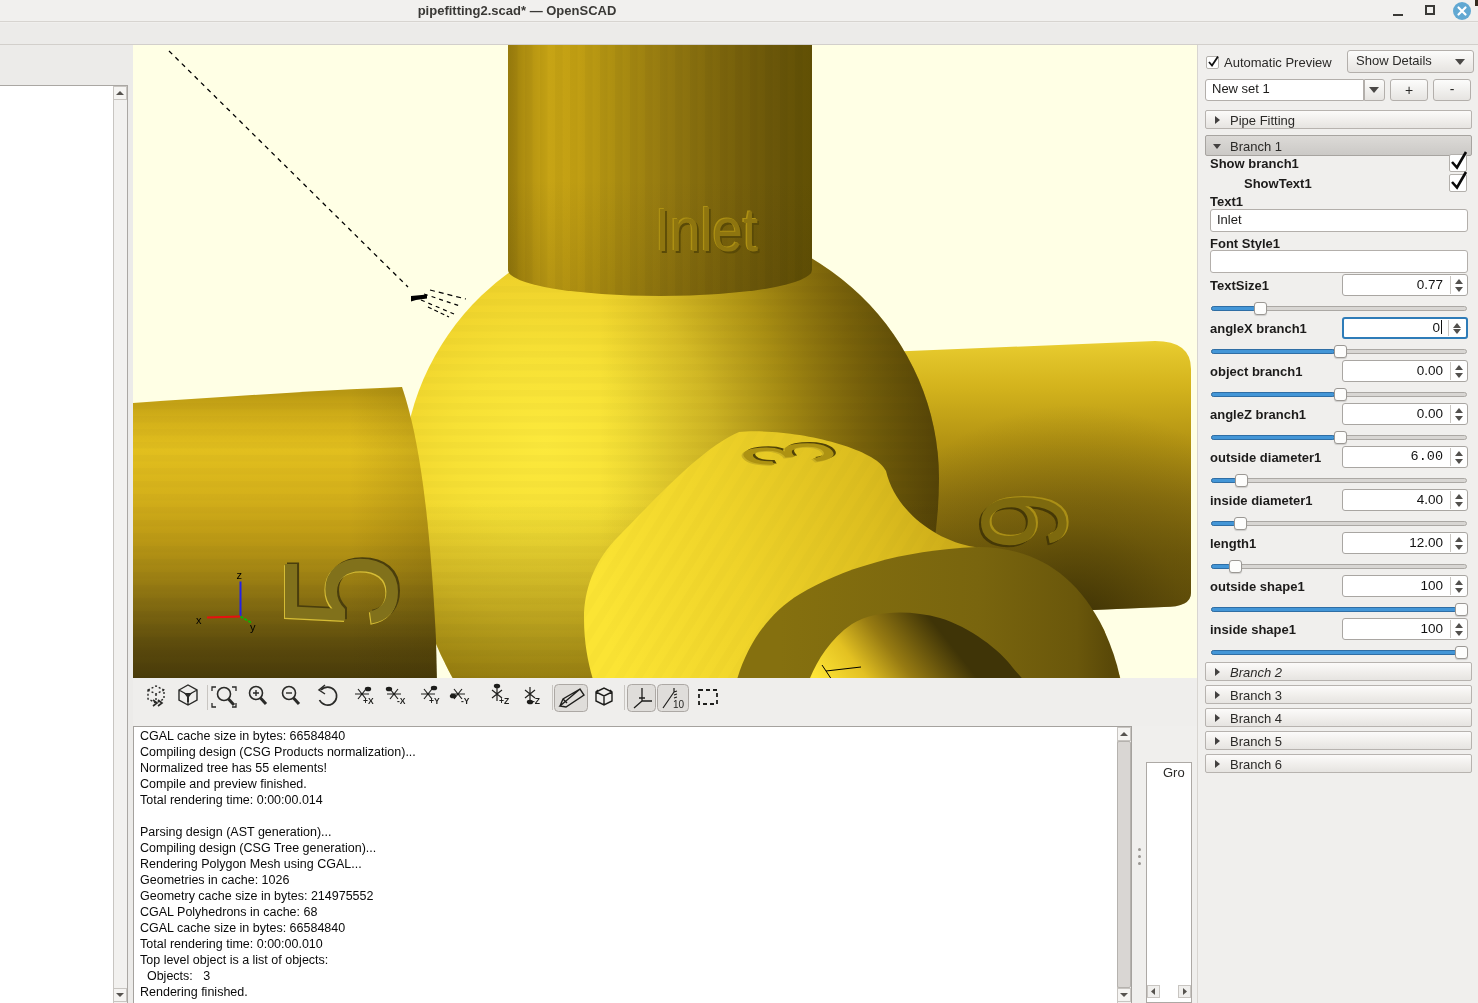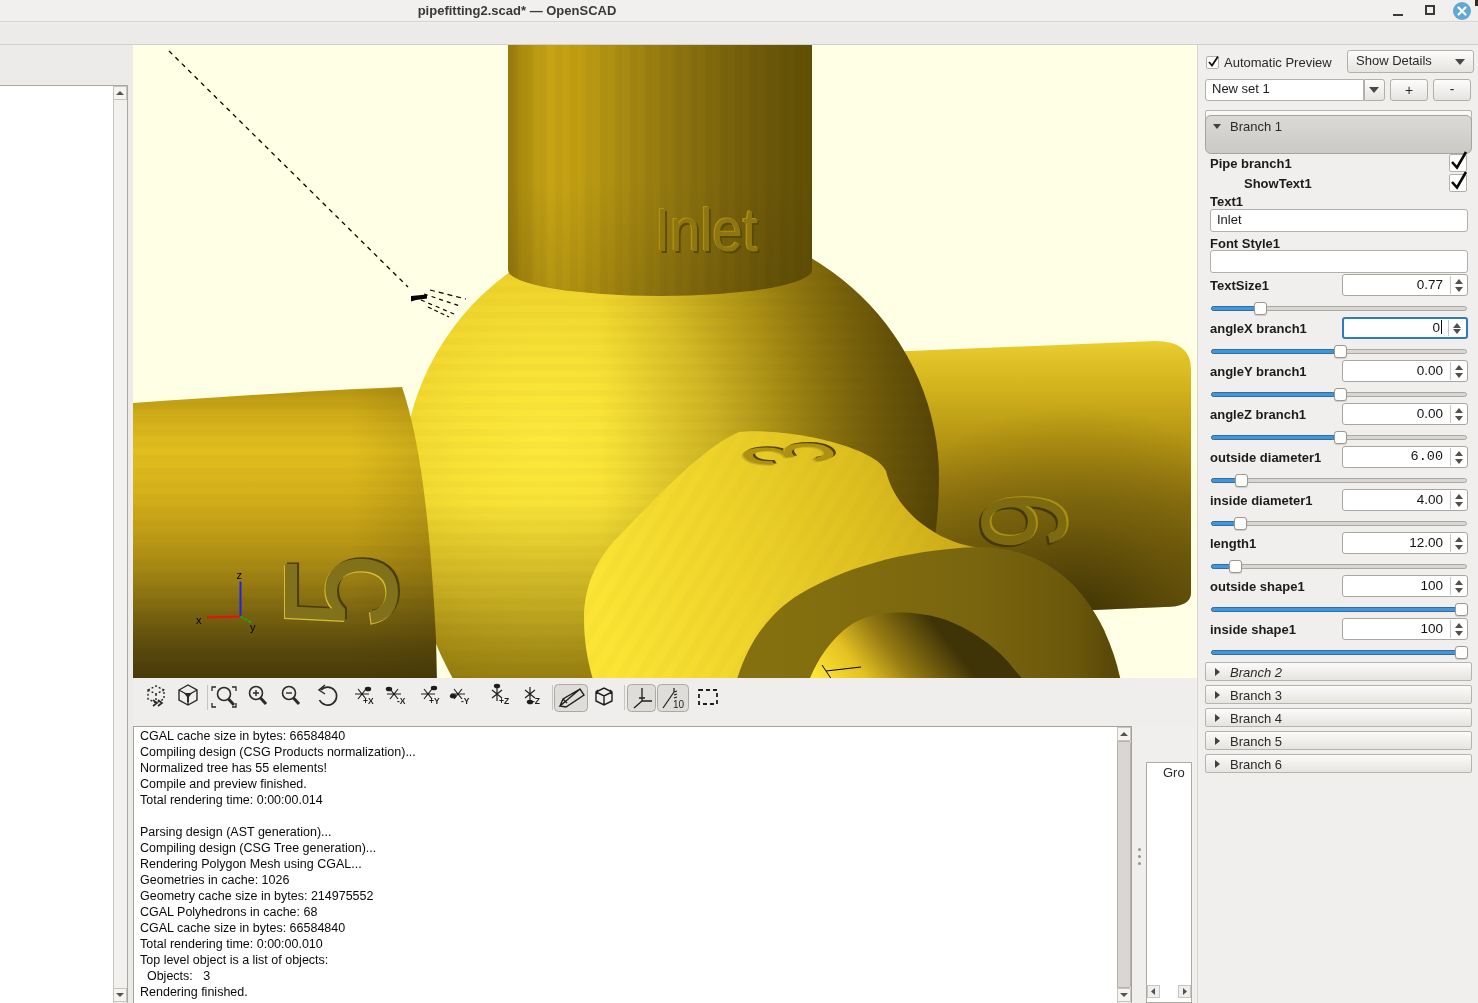--- a/index.html
+++ b/index.html
@@ -358,26 +358,26 @@
 <div class="abs" style="left:1212px;top:81px;font-size:13px;color:#1C1B1A;">New set 1</div>
 <div class="abs" style="left:1364px;top:79px;width:21px;height:22px;border:1px solid #B3AFAB;border-radius:0 3px 3px 0;background:linear-gradient(#FCFCFB,#E6E4E1);"></div>
 <div class="abs" style="left:1369px;top:87px;width:0;height:0;border-left:5px solid transparent;border-right:5px solid transparent;border-top:6px solid #4A4846;"></div>
 <div class="abs" style="left:1390px;top:79px;width:38px;height:22px;border:1px solid #B3AFAB;border-radius:3px;background:linear-gradient(#FCFCFB,#E6E4E1);text-align:center;font-size:14px;line-height:20px;color:#2B2A28;">+</div>
 <div class="abs" style="left:1433px;top:79px;width:38px;height:22px;border:1px solid #B3AFAB;border-radius:3px;background:linear-gradient(#FCFCFB,#E6E4E1);text-align:center;font-size:14px;line-height:19px;color:#2B2A28;">-</div>
 
 <div class="hdr" style="top:110px;">
     <div class="tri"></div>
     <div class="txt">Pipe Fitting</div>
   </div>
-<div class="hdr" style="top:115px;height:39px;background:linear-gradient(#DCDAD7,#CBC9C6);border-color:#A7A4A0;border-radius:6px;">
+<div class="hdr" style="top:135px;height:21px;background:linear-gradient(#DCDAD7,#CBC9C6);border-color:#A7A4A0;">
  <div style="position:absolute;left:7px;top:8px;width:0;height:0;border-top:5px solid #434140;border-left:4px solid transparent;border-right:4px solid transparent;"></div>
  <div class="txt" style="top:2px;">Branch 1</div>
   </div>
 
-<div class="lbl" style="top:156px;">Pipe branch1</div>
+<div class="lbl" style="top:156px;">Show branch1</div>
 <div class="cb" style="left:1449px;top:154px;width:18px;height:18px;"></div>
 <svg class="abs" style="left:1447px;top:148px;" width="24" height="24">
     <path d="M5 14 L10 19.5 L19 4" stroke="#0A0A0A" stroke-width="2.6" fill="none"></path>
   </svg>
 <div class="lbl" style="top:176px;margin-left:34px;">ShowText1</div>
 <div class="cb" style="left:1449px;top:174px;width:18px;height:18px;"></div>
 <svg class="abs" style="left:1447px;top:168px;" width="24" height="24">
     <path d="M5 14 L10 19.5 L19 4" stroke="#0A0A0A" stroke-width="2.6" fill="none"></path>
   </svg>
 
@@ -392,21 +392,21 @@
 <div class="slider" style="top:306px;">
     <div class="fill" style="width:45px;"></div>
     <div class="hdl" style="left:42px;"></div>
   </div>
 <div class="lbl" style="top:321px;">angleX branch1</div>
 <div class="spin" style="top:317px;border:2px solid #2E7CB8;line-height:18px;">0<span style="display:inline-block;width:1px;height:14px;background:#111;vertical-align:-2px;margin-left:1px;"></span><div class="dv" style="right:17px;"></div><div class="sa up" style="right:5px;"></div><div class="sa dn" style="right:5px;"></div></div>
 <div class="slider" style="top:349px;">
     <div class="fill" style="width:124px;"></div>
     <div class="hdl" style="left:122px;"></div>
   </div>
-<div class="lbl" style="top:364px;">angleY branch1</div>
+<div class="lbl" style="top:364px;">object branch1</div>
 <div class="spin" style="top:360px;">0.00<div class="dv"></div><div class="sa up"></div><div class="sa dn"></div></div>
 <div class="slider" style="top:392px;">
     <div class="fill" style="width:124px;"></div>
     <div class="hdl" style="left:122px;"></div>
   </div>
 <div class="lbl" style="top:407px;">angleZ branch1</div>
 <div class="spin" style="top:403px;">0.00<div class="dv"></div><div class="sa up"></div><div class="sa dn"></div></div>
 <div class="slider" style="top:435px;">
     <div class="fill" style="width:124px;"></div>
     <div class="hdl" style="left:122px;"></div>

